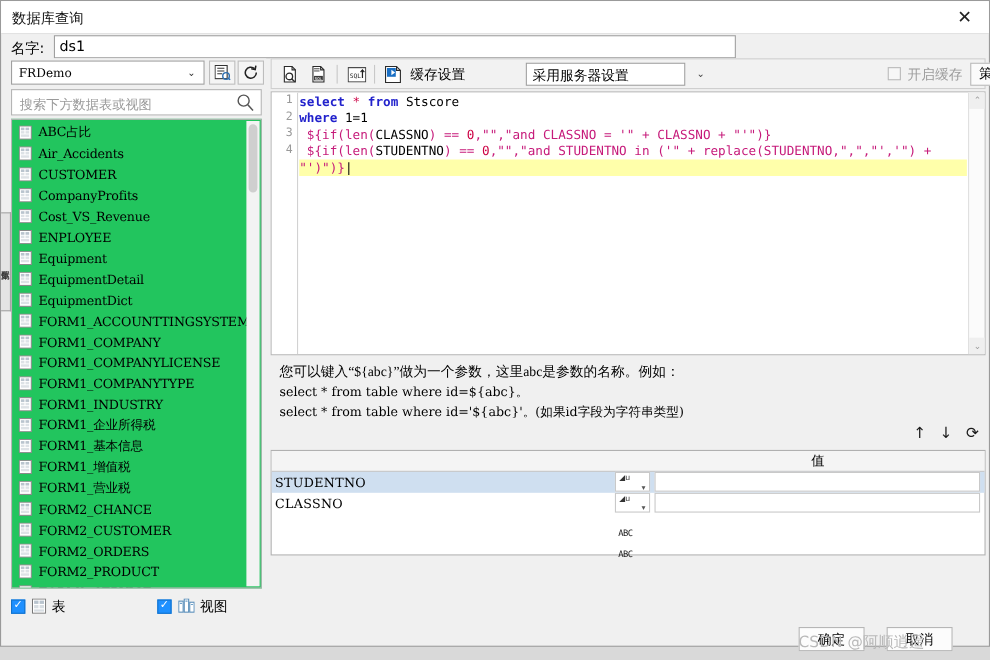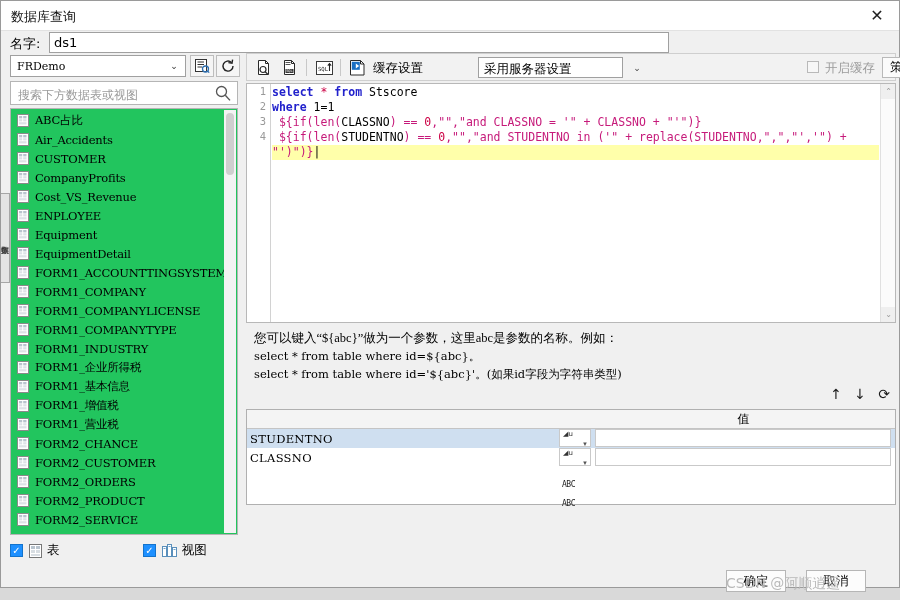--- a/index.html
+++ b/index.html
@@ -365,20 +365,33 @@
               <svg width="12" height="13" viewBox="0 0 12 13">
                 <rect x="0.5" y="0.5" width="11" height="12" fill="#fff" stroke="#8a8a8a"></rect>
                 <rect x="2" y="2" width="3.2" height="2.4" fill="#b9c4ce"></rect>
                 <rect x="6.2" y="2" width="3.3" height="2.4" fill="#b9c4ce"></rect>
                 <rect x="2" y="5.2" width="3.2" height="2.2" fill="#dde2e6"></rect>
                 <rect x="6.2" y="5.2" width="3.3" height="2.2" fill="#dde2e6"></rect>
                 <rect x="2" y="8.2" width="7.5" height="2.2" fill="#dde2e6"></rect>
               </svg>
             </span>
             <span class="lbl">EquipmentDetail</span>
+          </div>
+          <div class="tl-row">
+            <span>
+              <svg width="12" height="13" viewBox="0 0 12 13">
+                <rect x="0.5" y="0.5" width="11" height="12" fill="#fff" stroke="#8a8a8a"></rect>
+                <rect x="2" y="2" width="3.2" height="2.4" fill="#b9c4ce"></rect>
+                <rect x="6.2" y="2" width="3.3" height="2.4" fill="#b9c4ce"></rect>
+                <rect x="2" y="5.2" width="3.2" height="2.2" fill="#dde2e6"></rect>
+                <rect x="6.2" y="5.2" width="3.3" height="2.2" fill="#dde2e6"></rect>
+                <rect x="2" y="8.2" width="7.5" height="2.2" fill="#dde2e6"></rect>
+              </svg>
+            </span>
+            <span class="lbl">EquipmentDict</span>
           </div>
           <div class="tl-row">
             <span>
               <svg width="12" height="13" viewBox="0 0 12 13">
                 <rect x="0.5" y="0.5" width="11" height="12" fill="#fff" stroke="#8a8a8a"></rect>
                 <rect x="2" y="2" width="3.2" height="2.4" fill="#b9c4ce"></rect>
                 <rect x="6.2" y="2" width="3.3" height="2.4" fill="#b9c4ce"></rect>
                 <rect x="2" y="5.2" width="3.2" height="2.2" fill="#dde2e6"></rect>
                 <rect x="6.2" y="5.2" width="3.3" height="2.2" fill="#dde2e6"></rect>
                 <rect x="2" y="8.2" width="7.5" height="2.2" fill="#dde2e6"></rect>

